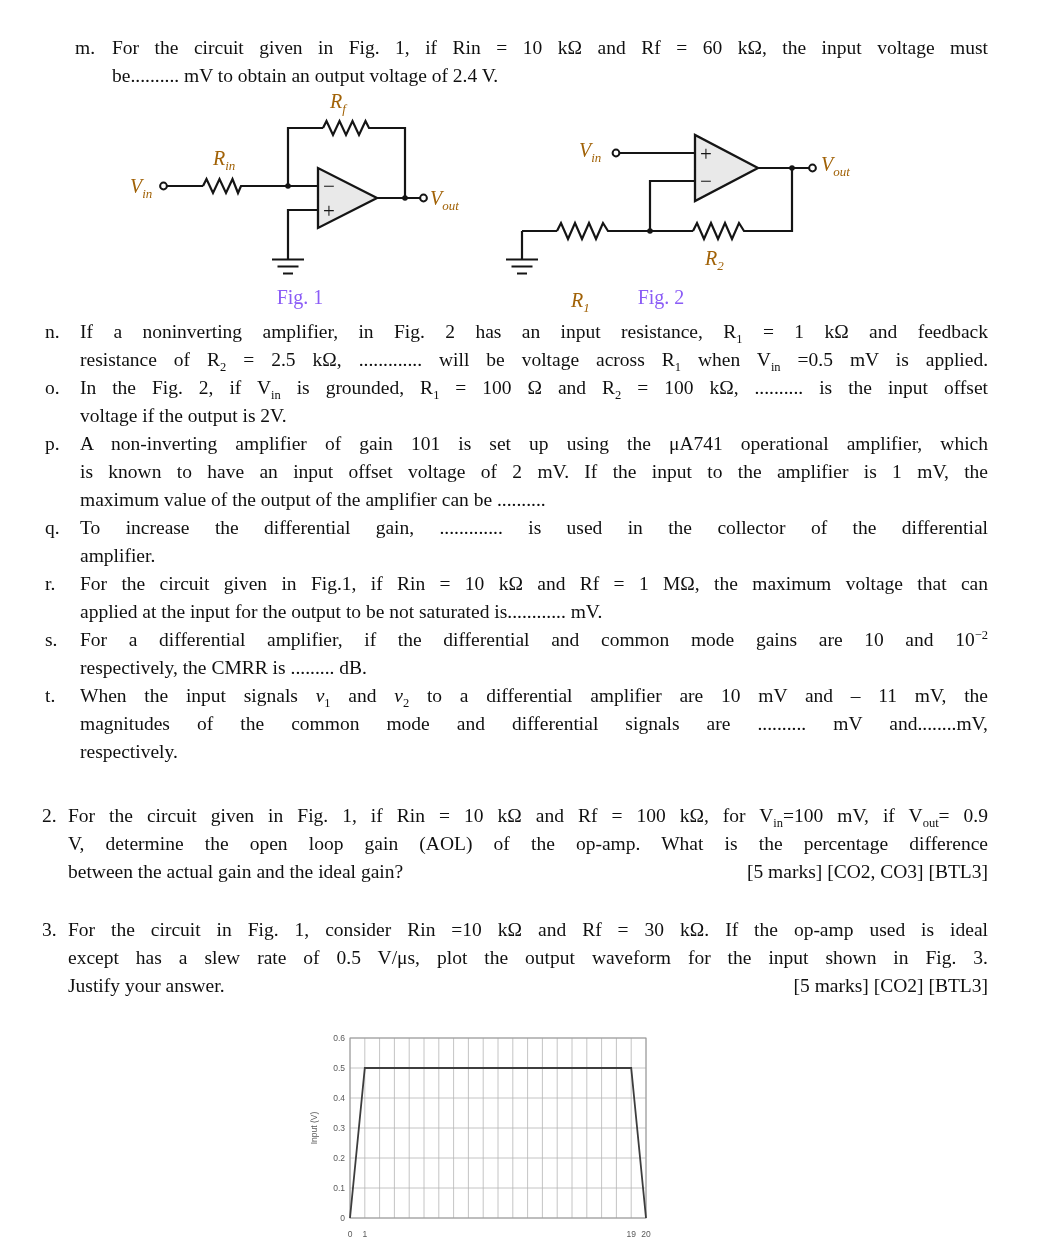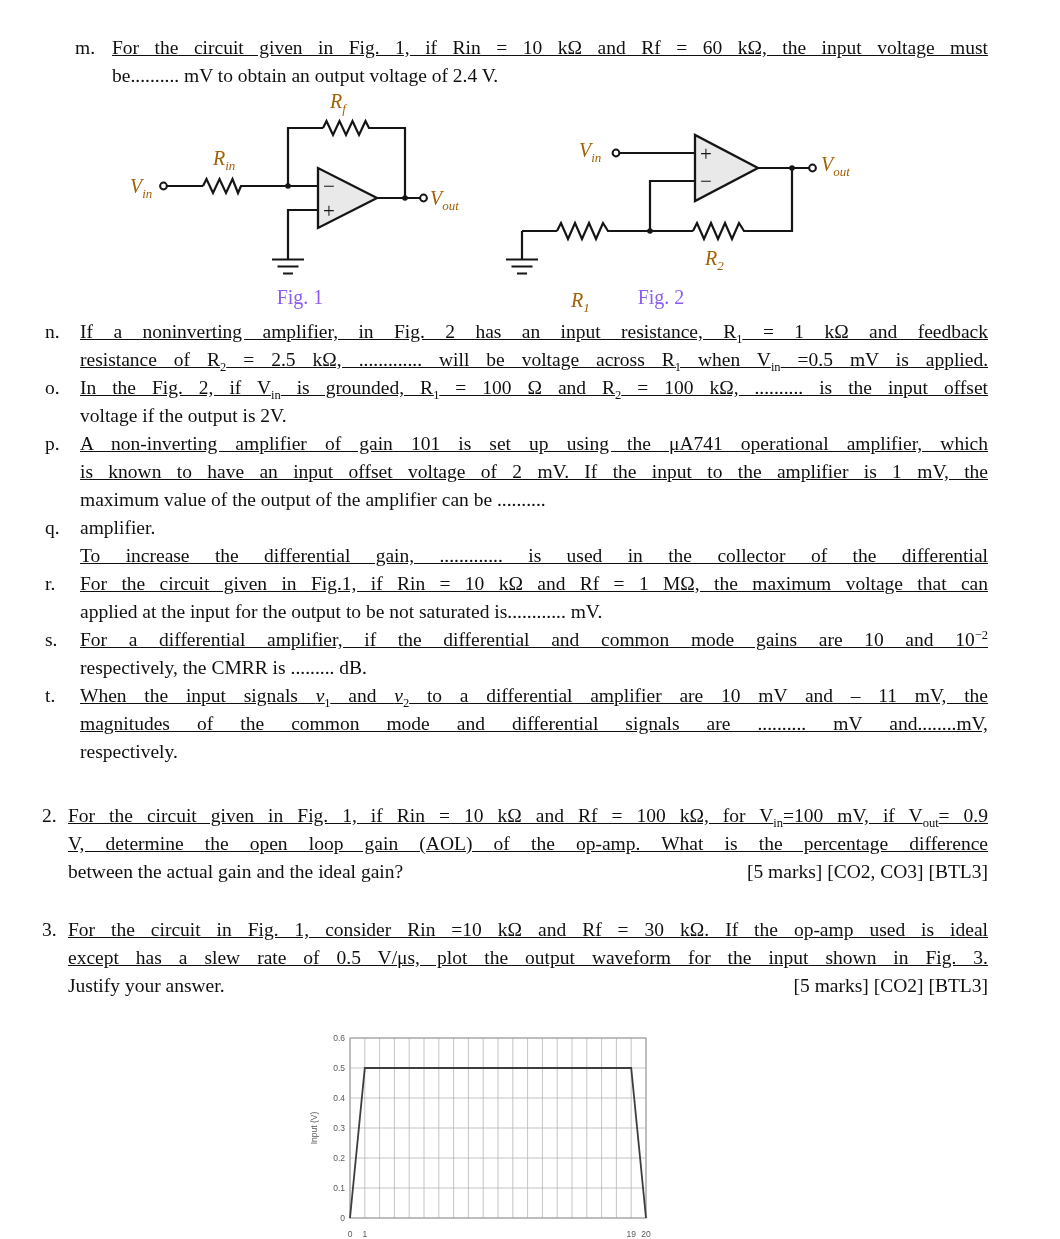--- a/index.html
+++ b/index.html
@@ -5,21 +5,21 @@
   html,body{margin:0;padding:0;}
   body{width:1060px;height:1239px;overflow:hidden;background:#ffffff;
        font-family:"Liberation Serif",serif;color:#101010;}
   .page{position:relative;width:1060px;height:1239px;box-sizing:border-box;padding-top:34px;overflow:hidden;}
 
   
   .qitem{display:flex;font-size:19.5px;}
   .qlabel{flex:none;line-height:28px;}
   .qtext{flex:1;min-width:0;}
   .tline{line-height:28px;text-align:justify;}
-  .tline.fill{text-align-last:justify;text-decoration:underline;}
+  .tline.fill{text-align-last:justify;}
   .tline.withmarks{display:flex;justify-content:space-between;text-align:left;}
   sub{font-size:12.5px;line-height:0;}
   sup{font-size:12.5px;line-height:0;}
   i{font-style:italic;}
   .m-item{margin-left:75px;margin-right:72px;}
   .m-item .qlabel{width:37px;}
   .letter-item{margin-left:45px;margin-right:72px;}
   .letter-item .qlabel{width:35px;}
   .num-item{margin-left:42px;margin-right:72px;}
   .num-item .qlabel{width:26px;}
@@ -131,22 +131,22 @@
     <div class="qlabel">p.</div>
     <div class="qtext">
         <div class="tline fill"><span>A non-inverting amplifier of gain 101 is set up using the μA741 operational amplifier, which</span></div>
         <div class="tline fill"><span>is known to have an input offset voltage of 2 mV. If the input to the amplifier is 1 mV, the</span></div>
         <div class="tline"><span>maximum value of the output of the amplifier can be ..........</span></div>
       </div>
   </div>
   <div class="qitem letter-item">
     <div class="qlabel">q.</div>
     <div class="qtext">
+        <div class="tline fill"><span>To increase the differential gain, ............. is used in the collector of the differential</span></div>
         <div class="tline"><span>amplifier.</span></div>
-        <div class="tline fill"><span>To increase the differential gain, ............. is used in the collector of the differential</span></div>
       </div>
   </div>
   <div class="qitem letter-item">
     <div class="qlabel">r.</div>
     <div class="qtext">
         <div class="tline fill"><span>For the circuit given in Fig.1, if Rin = 10 kΩ and Rf = 1 MΩ, the maximum voltage that can</span></div>
         <div class="tline"><span>applied at the input for the output to be not saturated is............ mV.</span></div>
       </div>
   </div>
   <div class="qitem letter-item">

